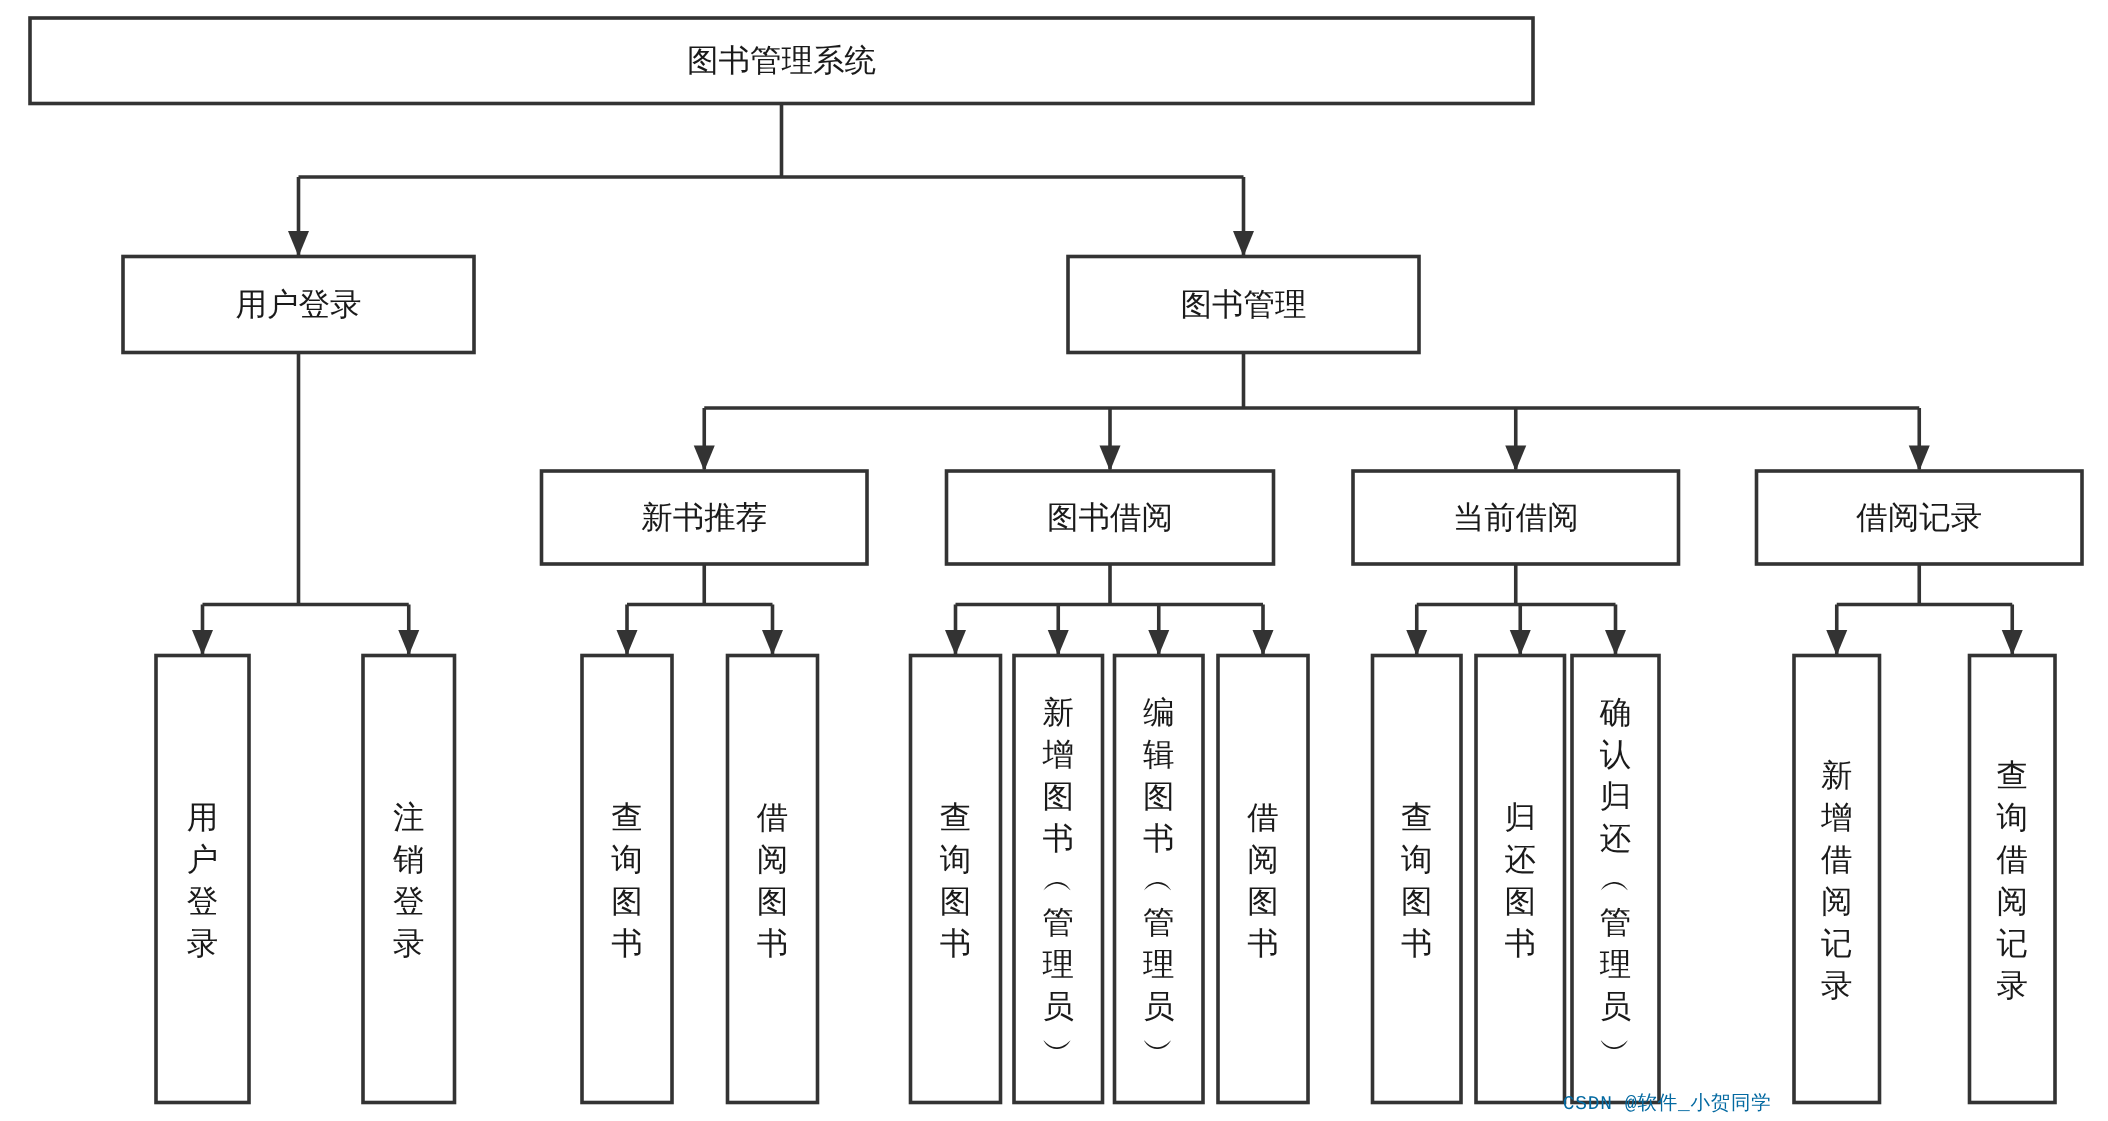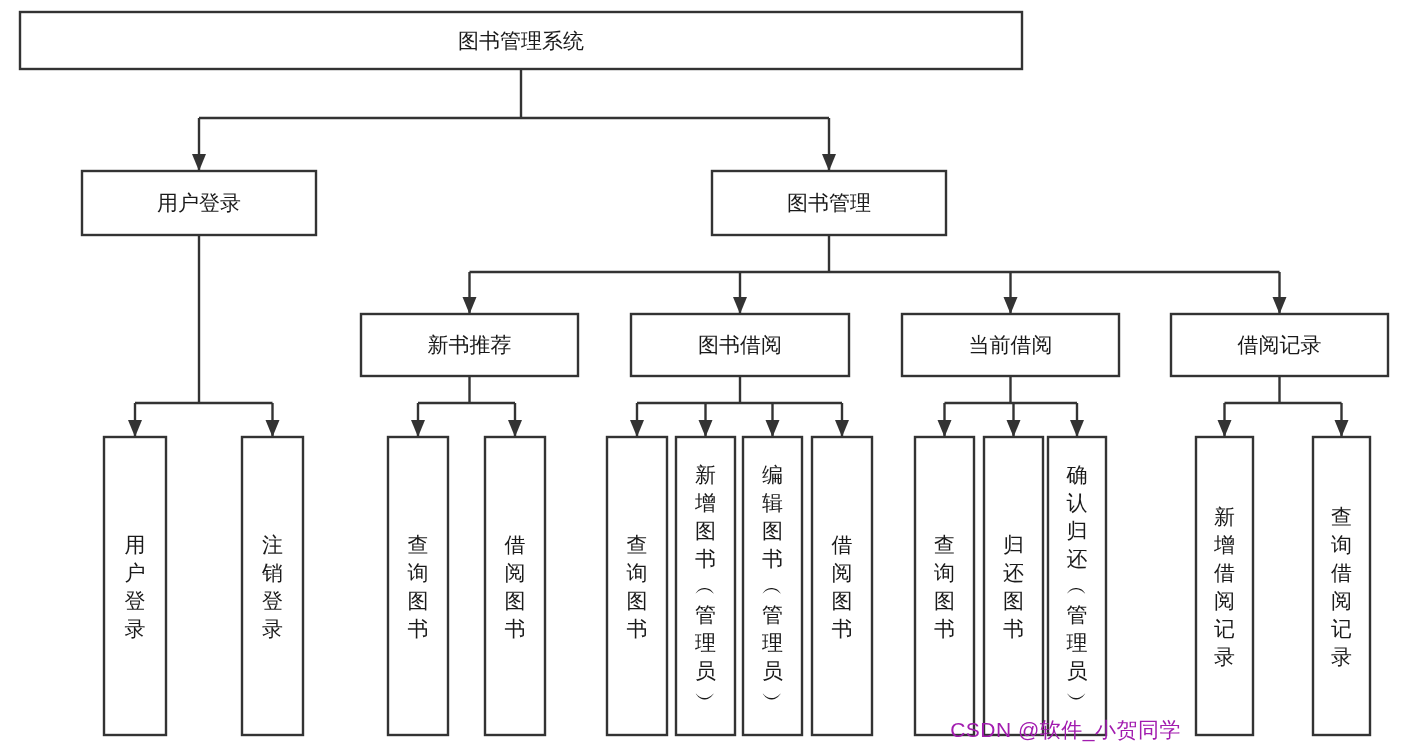--- a/index.html
+++ b/index.html
@@ -47,23 +47,23 @@
     fill: none;
   }
   .arrow-head {
     fill: #333333;
     stroke: none;
   }
   .watermark {
     position: absolute;
     right: 8px;
     bottom: 3px;
-    font-family: Liberation Sans, sans-serif;
-    font-size: 21px;
-    color: #a21caf;
+    font-family: Liberation Mono, monospace;
+    font-size: 13px;
+    color: #0369a1;
     white-space: nowrap;
     letter-spacing: 0.5px;
   }
 </style>
 </head>
 <body>
 
 <div id="diagram-root">
   <svg id="flowchart" viewBox="0 0 1405 747">
     <g id="connectors-layer">

